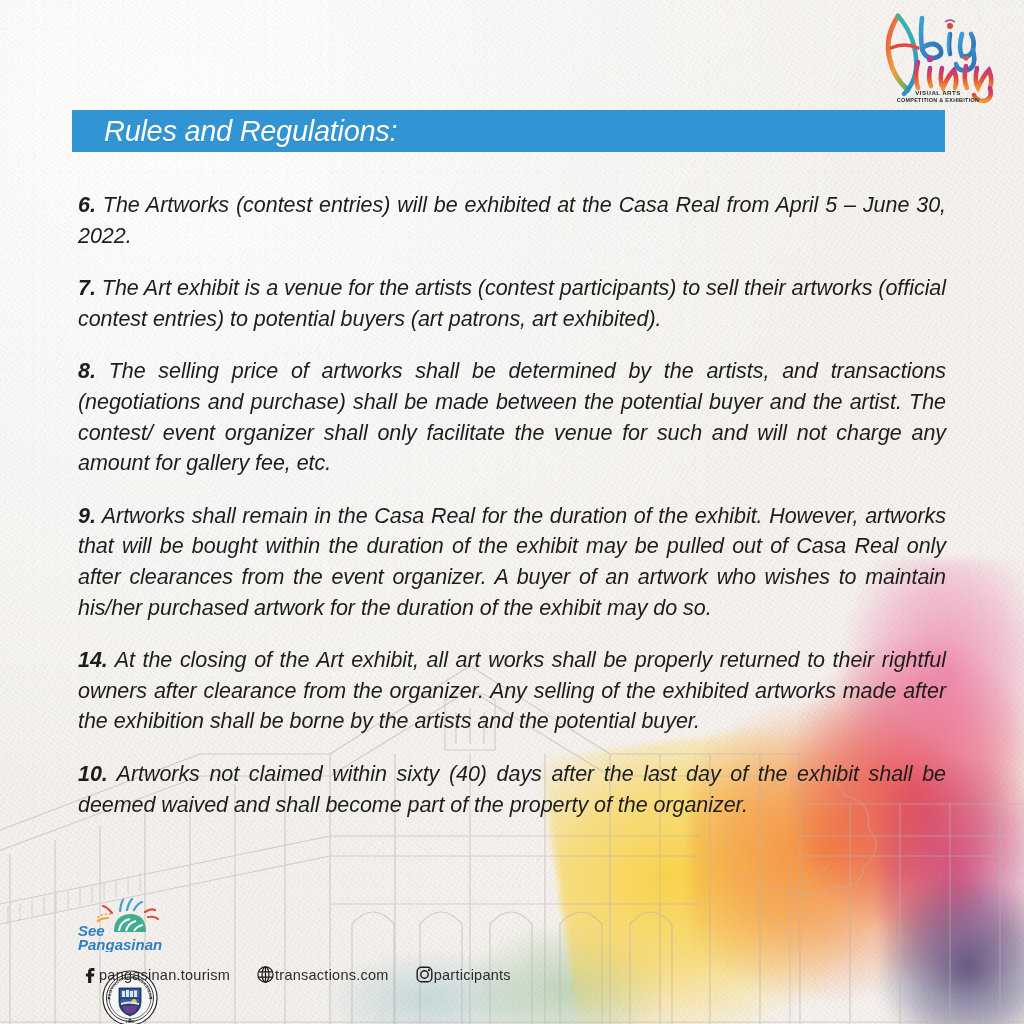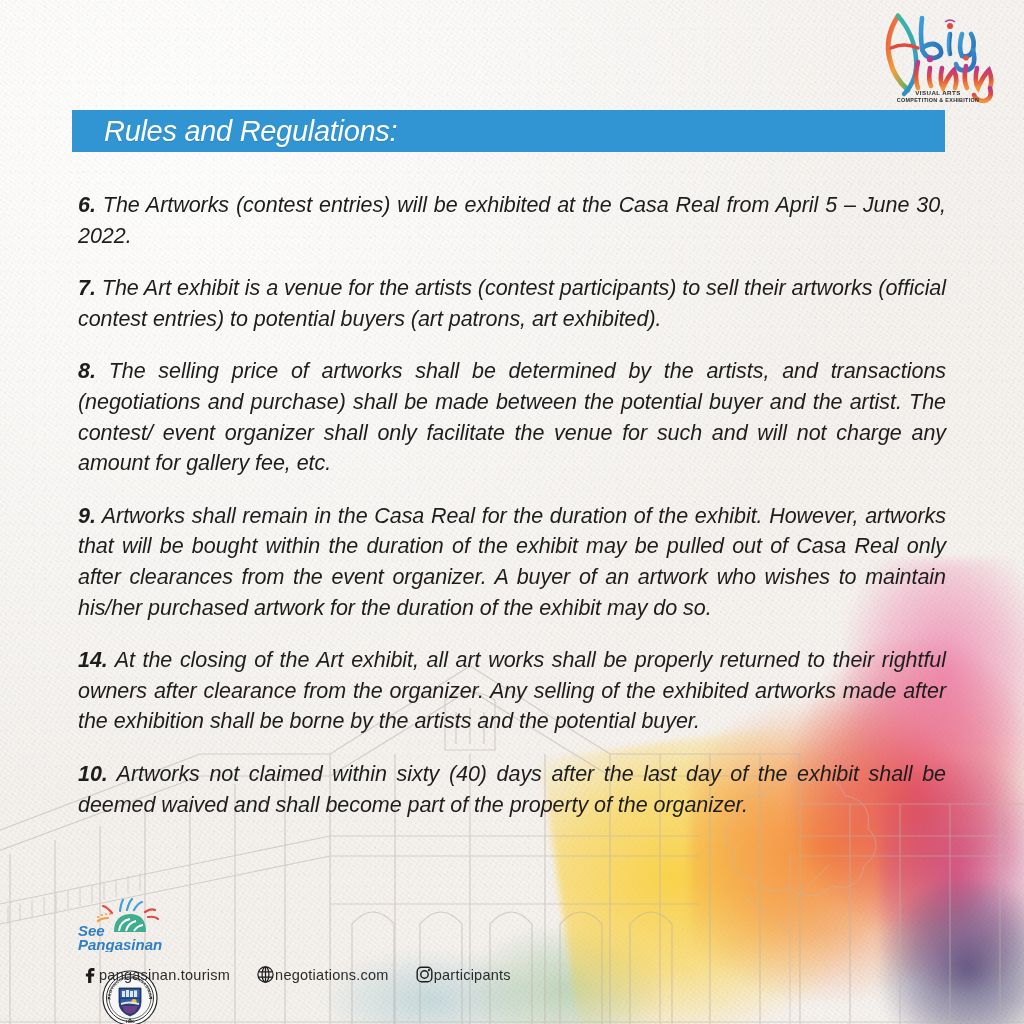--- a/index.html
+++ b/index.html
@@ -453,21 +453,21 @@
     </div>
 
     <div class="social-item">
       <svg class="sicon" viewBox="0 0 20 20">
         <g fill="none" stroke="#1d1d1d" stroke-width="1.3">
           <circle cx="10" cy="10" r="8"></circle>
           <ellipse cx="10" cy="10" rx="3.6" ry="8"></ellipse>
           <path d="M2.4 7.2 H17.6 M2.4 12.8 H17.6 M10 2 V18"></path>
         </g>
       </svg>
-      <span class="stext">negotiations.com</span>
+      <span class="stext">transactions.com</span>
     </div>
 
     <div class="social-item">
       <svg class="sicon" viewBox="0 0 20 20">
         <rect x="2.3" y="2.3" width="15.4" height="15.4" rx="4.6" fill="none" stroke="#1d1d1d" stroke-width="1.5"></rect>
         <circle cx="10" cy="10" r="3.9" fill="none" stroke="#1d1d1d" stroke-width="1.5"></circle>
         <circle cx="14.7" cy="5.4" r="1.15" fill="#1d1d1d"></circle>
       </svg>
       <span class="stext">participants</span>
     </div>

